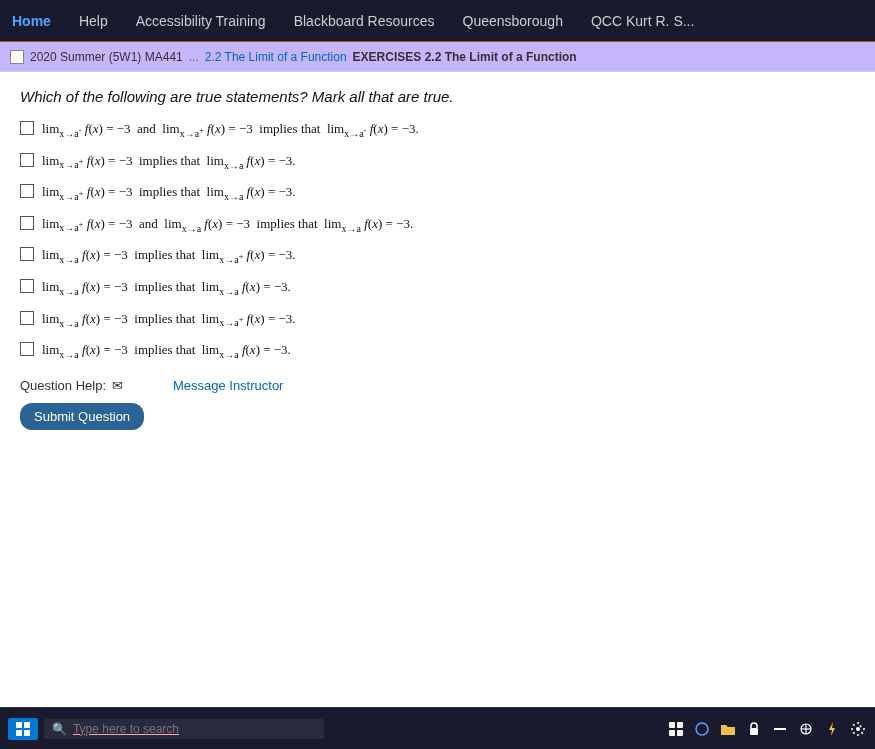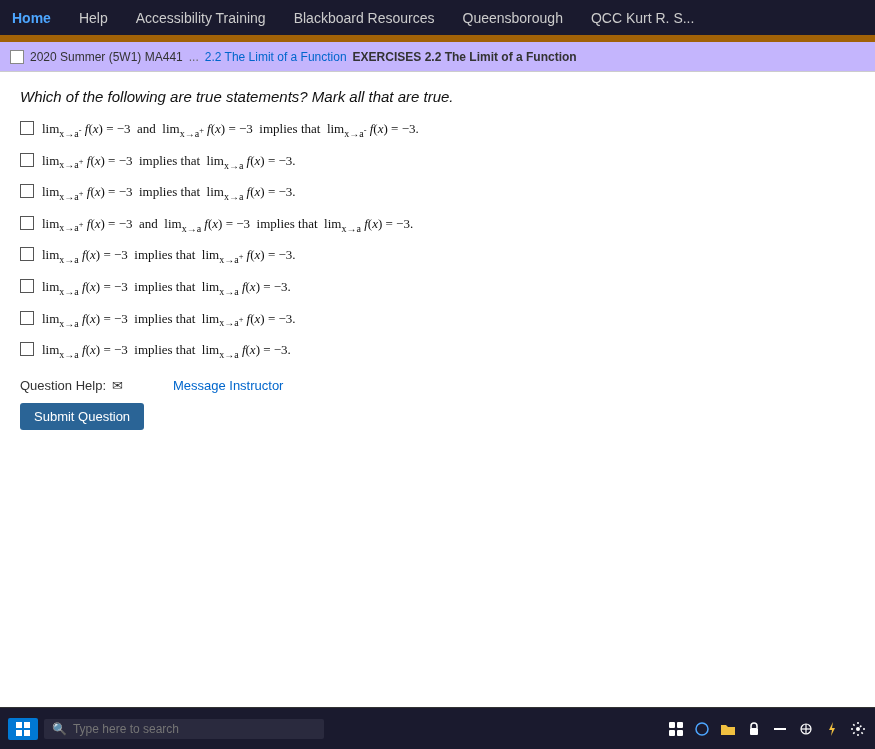--- a/index.html
+++ b/index.html
@@ -5,21 +5,21 @@
     * { margin: 0; padding: 0; box-sizing: border-box; }
     body { width: 875px; height: 749px; background: #1e1e2e; font-family: Arial, sans-serif; overflow: hidden; }
 
     
     .nav-bar {
       background: #1a1a2e;
       display: flex;
       align-items: center;
       padding: 0 12px;
       height: 42px;
-      border-bottom: 7px solid #a16207;
+      border-bottom: 1px solid #a16207;
     }
     .nav-item {
       color: #ccc;
       font-size: 14px;
       margin-right: 28px;
       cursor: pointer;
       white-space: nowrap;
     }
     .nav-item.home {
       color: #4da6ff;
@@ -122,21 +122,21 @@
 
     
     .submit-btn {
       margin-top: 10px;
       background: #2a6496;
       color: white;
       border: none;
       padding: 6px 14px;
       font-size: 13px;
       cursor: pointer;
-      border-radius: 3px;
+      border-radius: 12px;
     }
 
     
     .taskbar {
       background: #1a1a2e;
       height: 42px;
       display: flex;
       align-items: center;
       padding: 0 8px;
       gap: 6px;
@@ -175,24 +175,25 @@
       flex: 1;
       max-width: 280px;
     }
     .search-icon-tb {
       color: #aaa;
       font-size: 12px;
     }
     .search-input-tb {
       background: transparent;
       border: none;
-      color: #eab308;
+      color: #fca5a5;
       font-size: 12px;
       outline: none;
       width: 100%;
+      text-decoration: underline;
     }
     .taskbar-icons {
       display: flex;
       align-items: center;
       gap: 8px;
       margin-left: auto;
     }
     .tb-icon {
       width: 18px;
       height: 18px;

